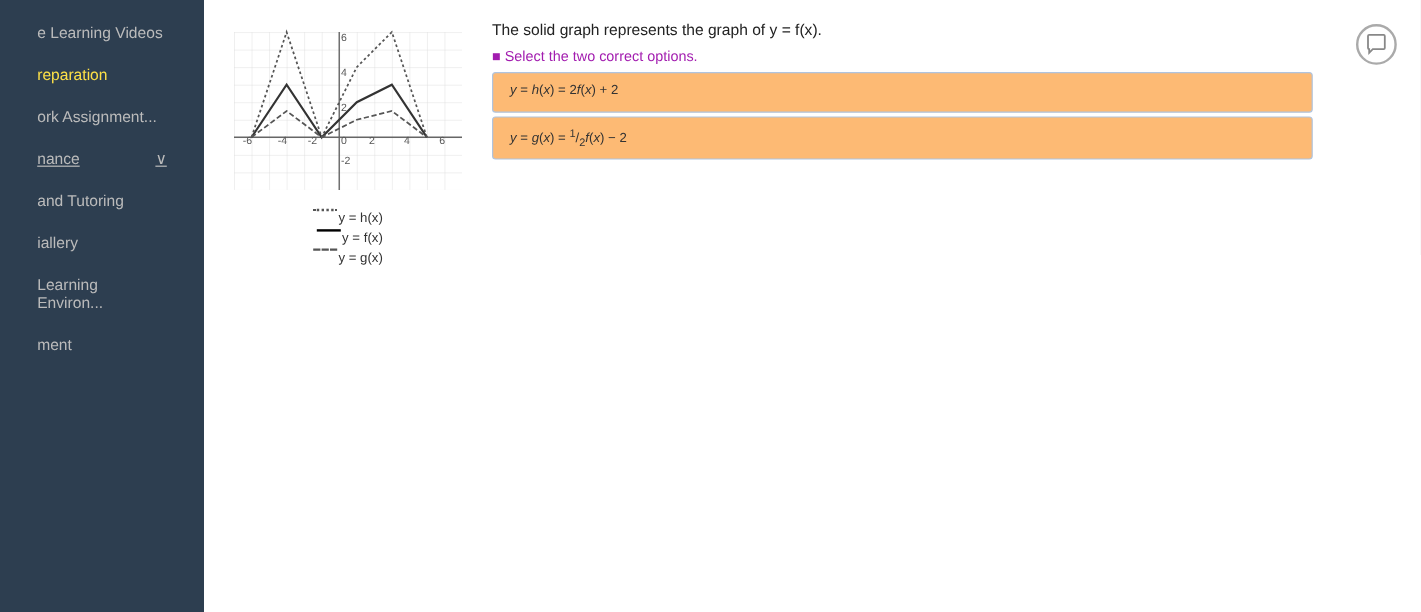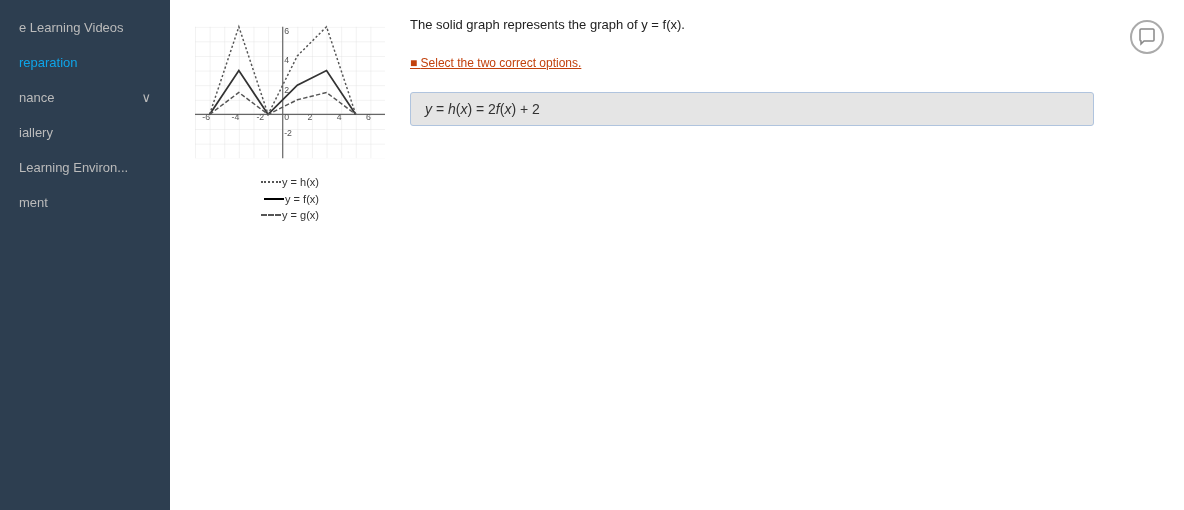--- a/index.html
+++ b/index.html
@@ -11,35 +11,36 @@
       height: 510px;
       overflow: hidden;
     }
 
     
     .sidebar {
       width: 170px;
       min-width: 170px;
       background: #2d3e50;
       color: #ccc;
-      padding: 10px 4px;
+      padding: 10px 16px;
       display: flex;
       flex-direction: column;
     }
     .sidebar-item {
       padding: 10px 15px;
       font-size: 13px;
       color: #bbb;
       cursor: pointer;
     }
-    .sidebar-item.active { color: #0ea5e9; }
+    .sidebar-item.active { color: #fde047; }
     .sidebar-item-with-arrow {
       display: flex;
       justify-content: space-between;
       align-items: flex-start;
+      text-decoration: underline;
     }
 
     
     .main {
       flex: 1;
       background: #f2f2f2;
       display: flex;
       flex-direction: column;
       overflow: hidden;
     }
@@ -65,21 +66,20 @@
 
     .legend {
       margin-top: 4px;
       font-size: 11px;
       color: #333;
       text-align: right;
       line-height: 1.5;
     }
     .legend-item {
       display: flex;
-      align-items: center;
       gap: 1px;
       justify-content: flex-end;
     }
     .legend-line {
       width: 20px;
       height: 2px;
     }
     .legend-solid { background: #000; }
     .legend-dotted {
       border-top: 2px dotted #555;
@@ -90,49 +90,47 @@
       border-top: 2px dashed #555;
       background: none;
       height: 0;
     }
 
     
     .question-section {
       flex: 1;
       display: flex;
       flex-direction: column;
-      gap: 16px;
+      gap: 0;
     }
 
     .question-text {
       font-size: 13px;
       color: #222;
       line-height: 1.6;
       margin-bottom: 4px;
     }
 
     .instruction-text {
       font-size: 12px;
-      color: #c2410c;
+      color: #a21caf;
       margin-bottom: 6px;
-      text-decoration: underline;
     }
 
     .option-box {
       border: 1px solid #b0c4de;
       border-radius: 3px;
       padding: 8px 14px;
-      font-size: 14px;
+      font-size: 11px;
       color: #333;
-      background: #e5e5e5;
+      background: #fdba74;
       cursor: pointer;
       margin-bottom: 3px;
       min-height: 34px;
       display: flex;
-      align-items: center;
     }
 
     
     .right-panel {
       width: 50px;
       display: flex;
       flex-direction: column;
       align-items: flex-end;
       justify-content: flex-start;
       padding-top: 5px;
@@ -159,23 +157,29 @@
 </head>
 <body>
 
 <div class="sidebar">
   <div class="sidebar-item">
     <span>e Learning Videos</span>
   </div>
   <div class="sidebar-item active">
     <span>reparation</span>
   </div>
+  <div class="sidebar-item">
+    <span>ork Assignment...</span>
+  </div>
   <div class="sidebar-item sidebar-item-with-arrow">
     <span>nance</span>
     <span>∨</span>
+  </div>
+  <div class="sidebar-item">
+    <span>and Tutoring</span>
   </div>
   <div class="sidebar-item">
     <span>iallery</span>
   </div>
   <div class="sidebar-item">
     <span>Learning Environ...</span>
   </div>
   <div class="sidebar-item">
     <span>ment</span>
   </div>
@@ -235,20 +239,23 @@
     <div class="question-section">
       <p class="question-text">The solid graph represents the graph of y = f(x).</p>
       <p class="instruction-text">
         <span>■ </span>
         <span>Select the two correct options.</span>
       </p>
 
       <div class="option-box">
         <span><em>y</em> = <em>h</em>(<em>x</em>) = 2<em>f</em>(<em>x</em>) + 2</span>
       </div>
+      <div class="option-box">
+        <span><em>y</em> = <em>g</em>(<em>x</em>) = <sup>1</sup>/<sub>2</sub><em>f</em>(<em>x</em>) − 2</span>
+      </div>
     </div>
 
     <div class="right-panel">
       <div class="chat-icon">
         <svg width="20" height="20" viewBox="0 0 20 20" xmlns="http://www.w3.org/2000/svg">
           <path d="M3 3 Q3 2 4 2 L16 2 Q17 2 17 3 L17 13 Q17 14 16 14 L7 14 L4 17 L4 14 L4 14 Q3 14 3 13 Z" fill="none" stroke="#888" stroke-width="1.5"></path>
         </svg>
       </div>
     </div>
 

